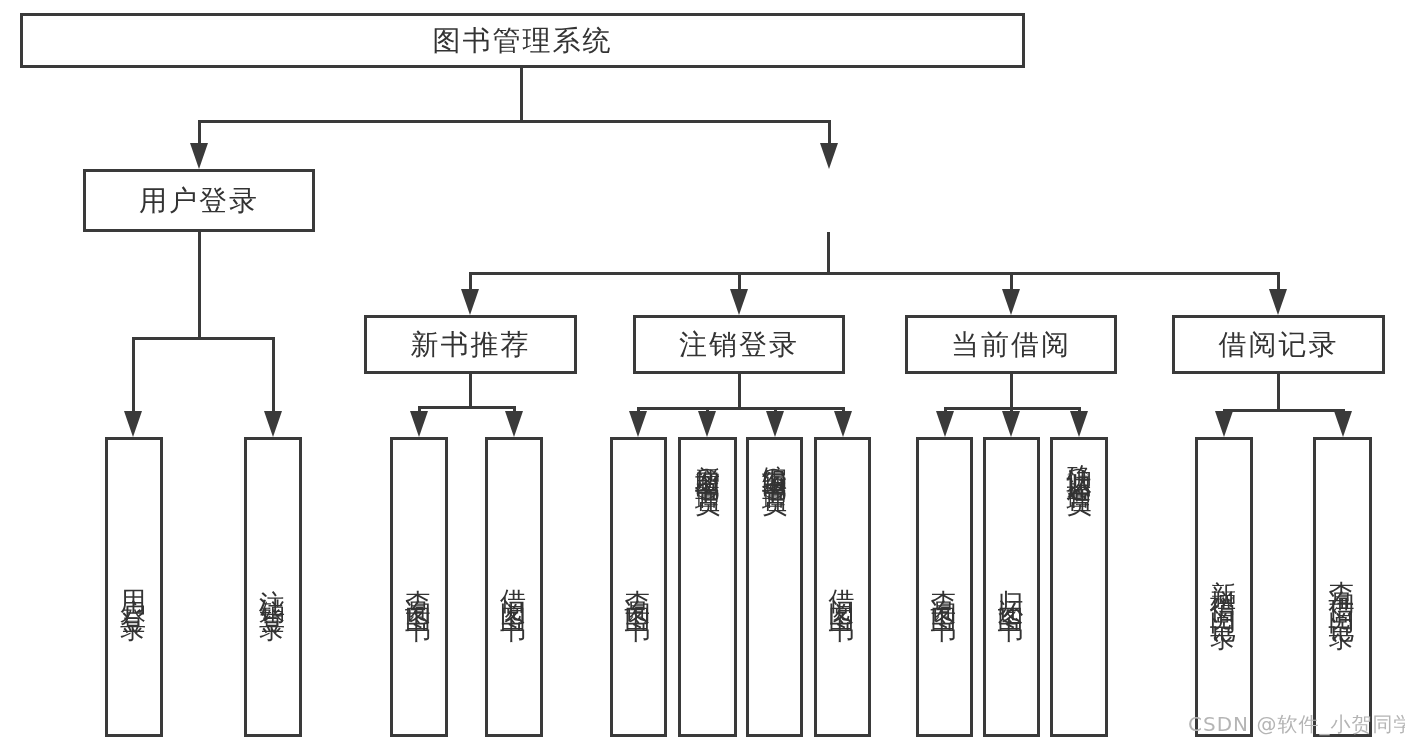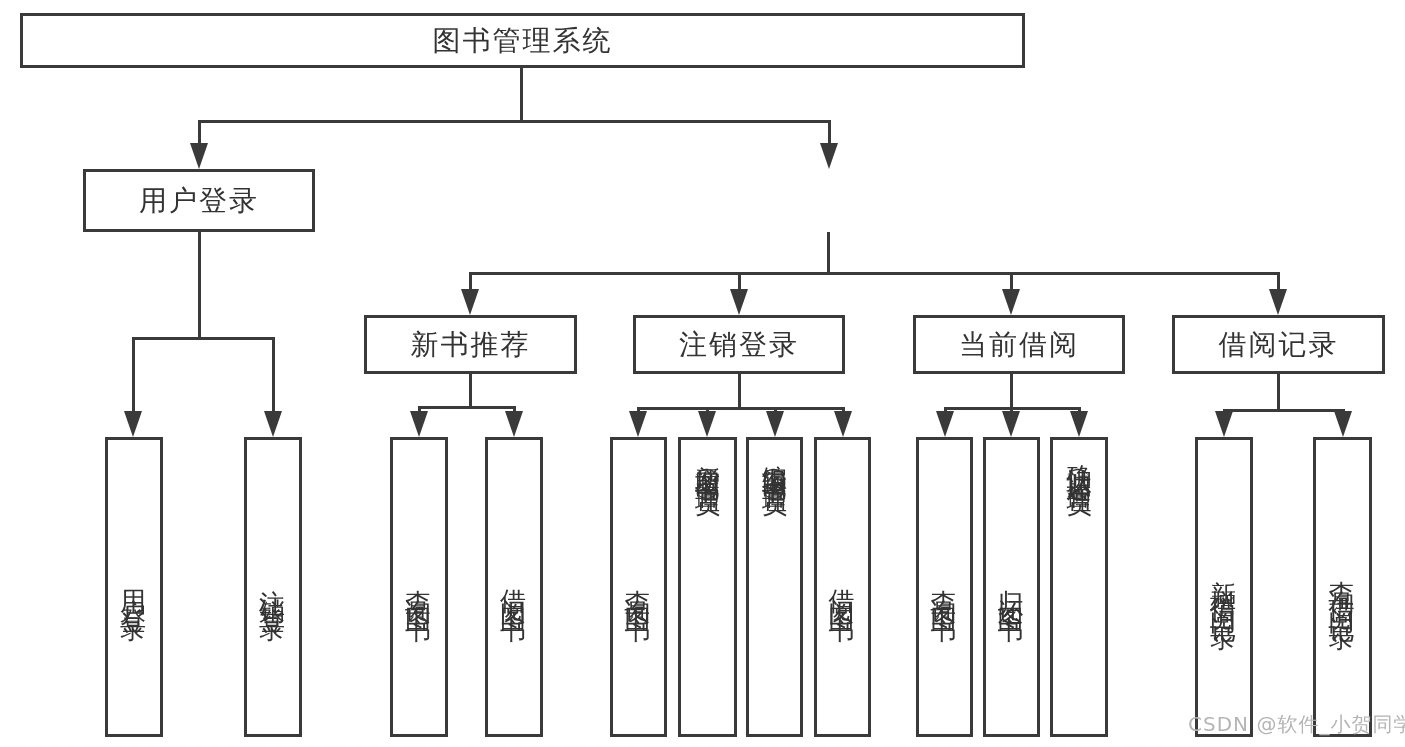--- a/index.html
+++ b/index.html
@@ -119,21 +119,21 @@
   <div class="arrow" style="left:1002px;top:289px;"></div>
   <div class="vline" style="left:1277px;top:272px;height:22px;"></div>
   <div class="arrow" style="left:1269px;top:289px;"></div>
 
   <div class="box" style="left:364px;top:315px;width:213px;height:59px;">
     <span>新书推荐</span>
   </div>
   <div class="box" style="left:633px;top:315px;width:212px;height:59px;">
     <span>注销登录</span>
   </div>
-  <div class="box" style="left:905px;top:315px;width:212px;height:59px;margin-left:8px;">
+  <div class="box" style="left:905px;top:315px;width:212px;height:59px;">
     <span>当前借阅</span>
   </div>
   <div class="box" style="left:1172px;top:315px;width:213px;height:59px;">
     <span>借阅记录</span>
   </div>
 
   <div class="vline" style="left:469px;top:374px;height:32px;"></div>
   <div class="hline" style="left:419px;top:406px;width:96px;"></div>
   <div class="vline" style="left:418px;top:406px;height:8px;"></div>
   <div class="arrow" style="left:410px;top:411px;"></div>

